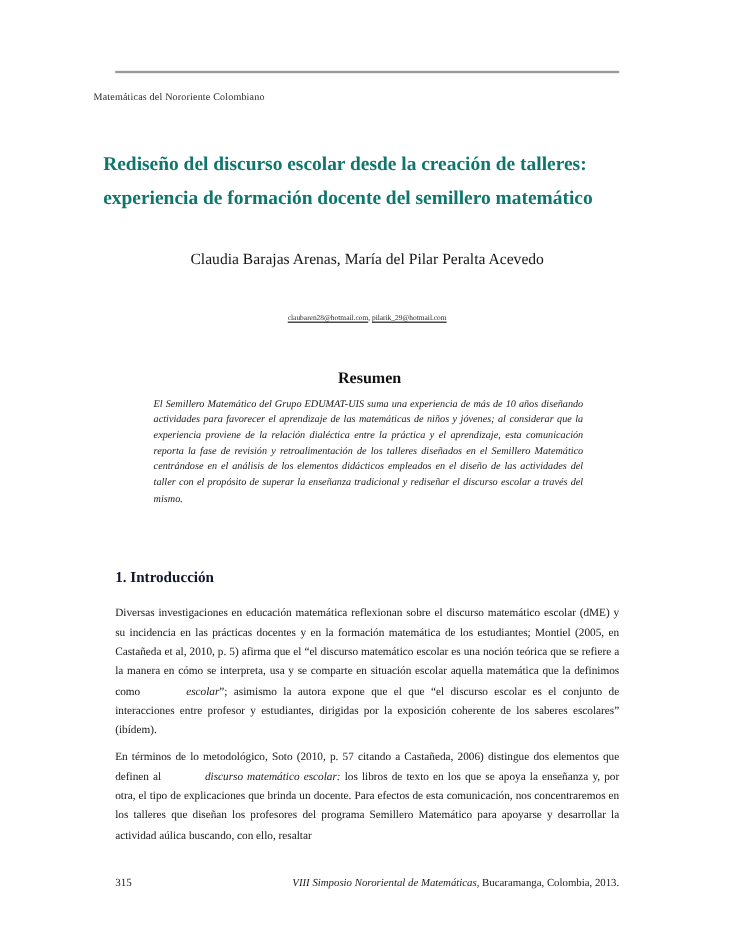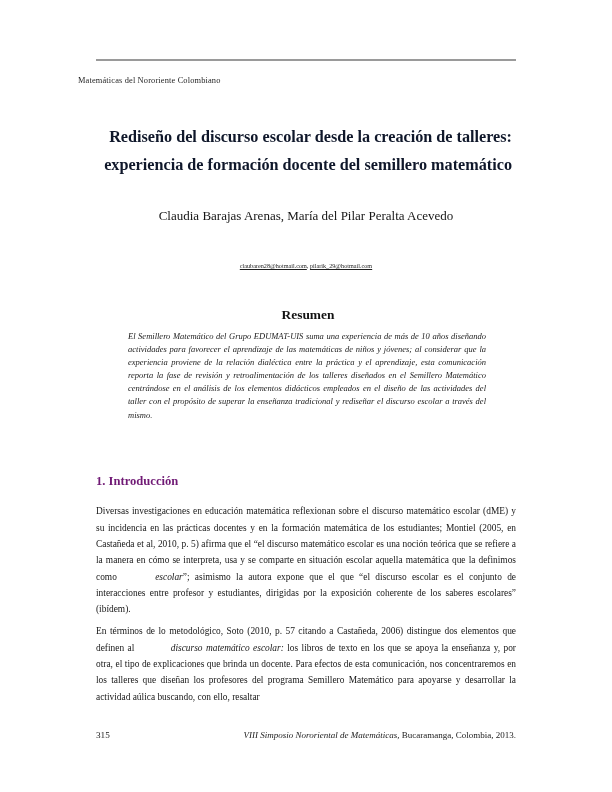--- a/index.html
+++ b/index.html
@@ -43,27 +43,27 @@
     left: 96px;
     top: 59px;
     width: 420px;
     height: 2px;
     background: #9a9a9a;
   }
 
   
   .title {
     position: absolute;
-    left: 72px;
+    left: 86px;
     top: 112px;
     width: 440px;
-    text-align: right;
+    text-align: left;
     font-size: 16.2px;
     line-height: 28px;
-    color: #0f172a;
+    color: #0f766e;
   }
 
   .authors {
     position: absolute;
     left: 86px;
     top: 208px;
     width: 440px;
     text-align: center;
     font-size: 13px;
     line-height: 16px;
@@ -115,21 +115,21 @@
     color: #1b1b1b;
     font-style: italic;
   }
 
   
   .section-heading {
     position: absolute;
     left: 96px;
     top: 464px;
     font-size: 12.6px;
-    color: #701a75;
+    color: #0f172a;
   }
 
   .body-p {
     position: absolute;
     left: 96px;
     width: 420px;
     font-size: 9.4px;
     line-height: 16.3px;
     text-align: justify;
     color: #171717;

